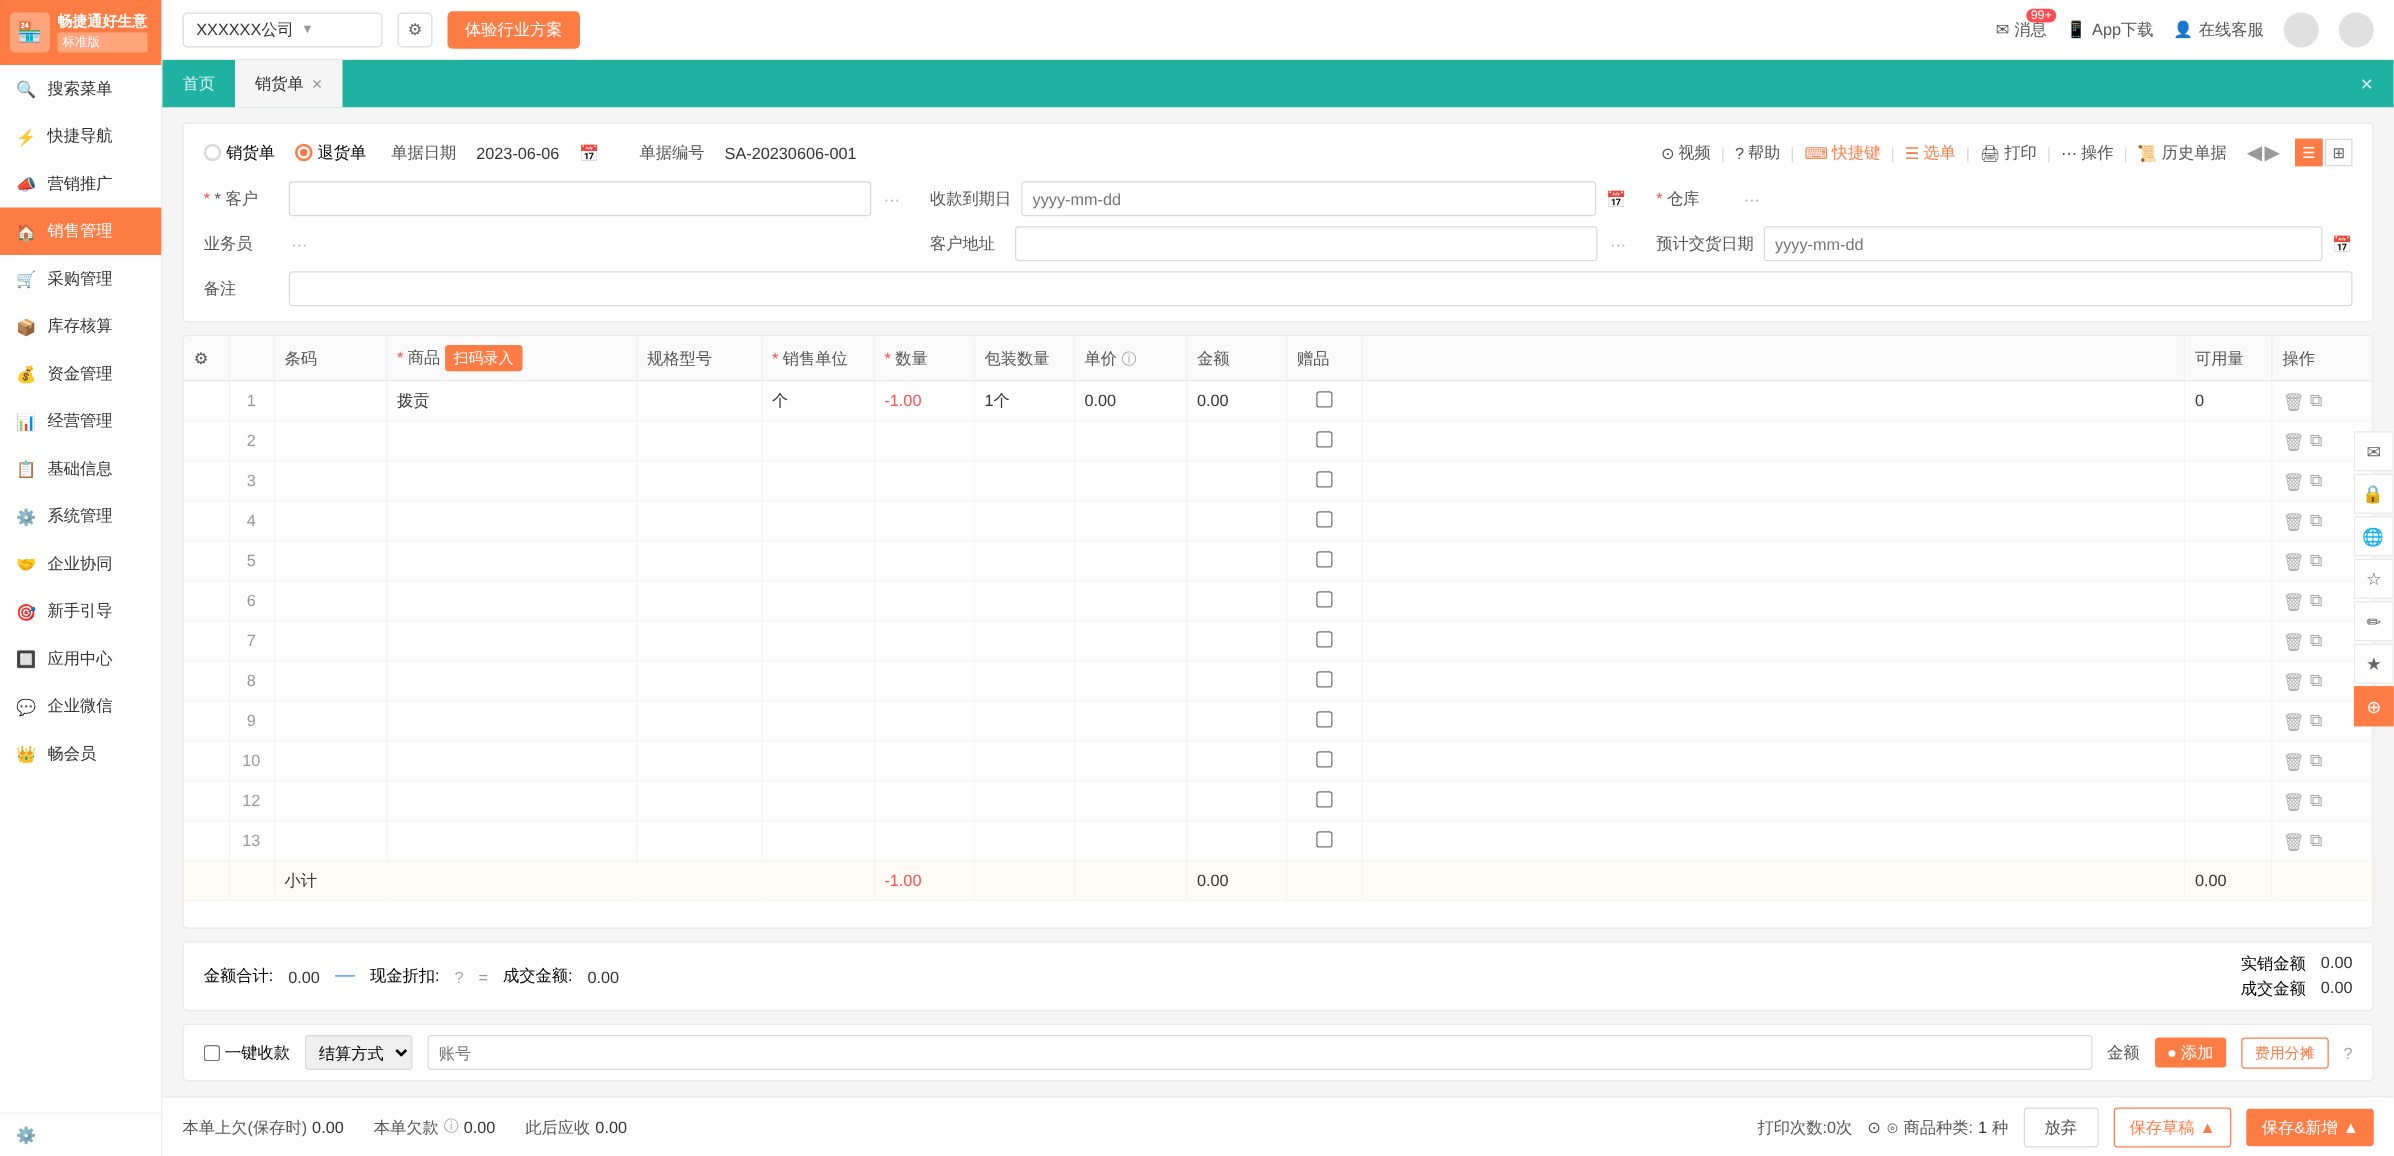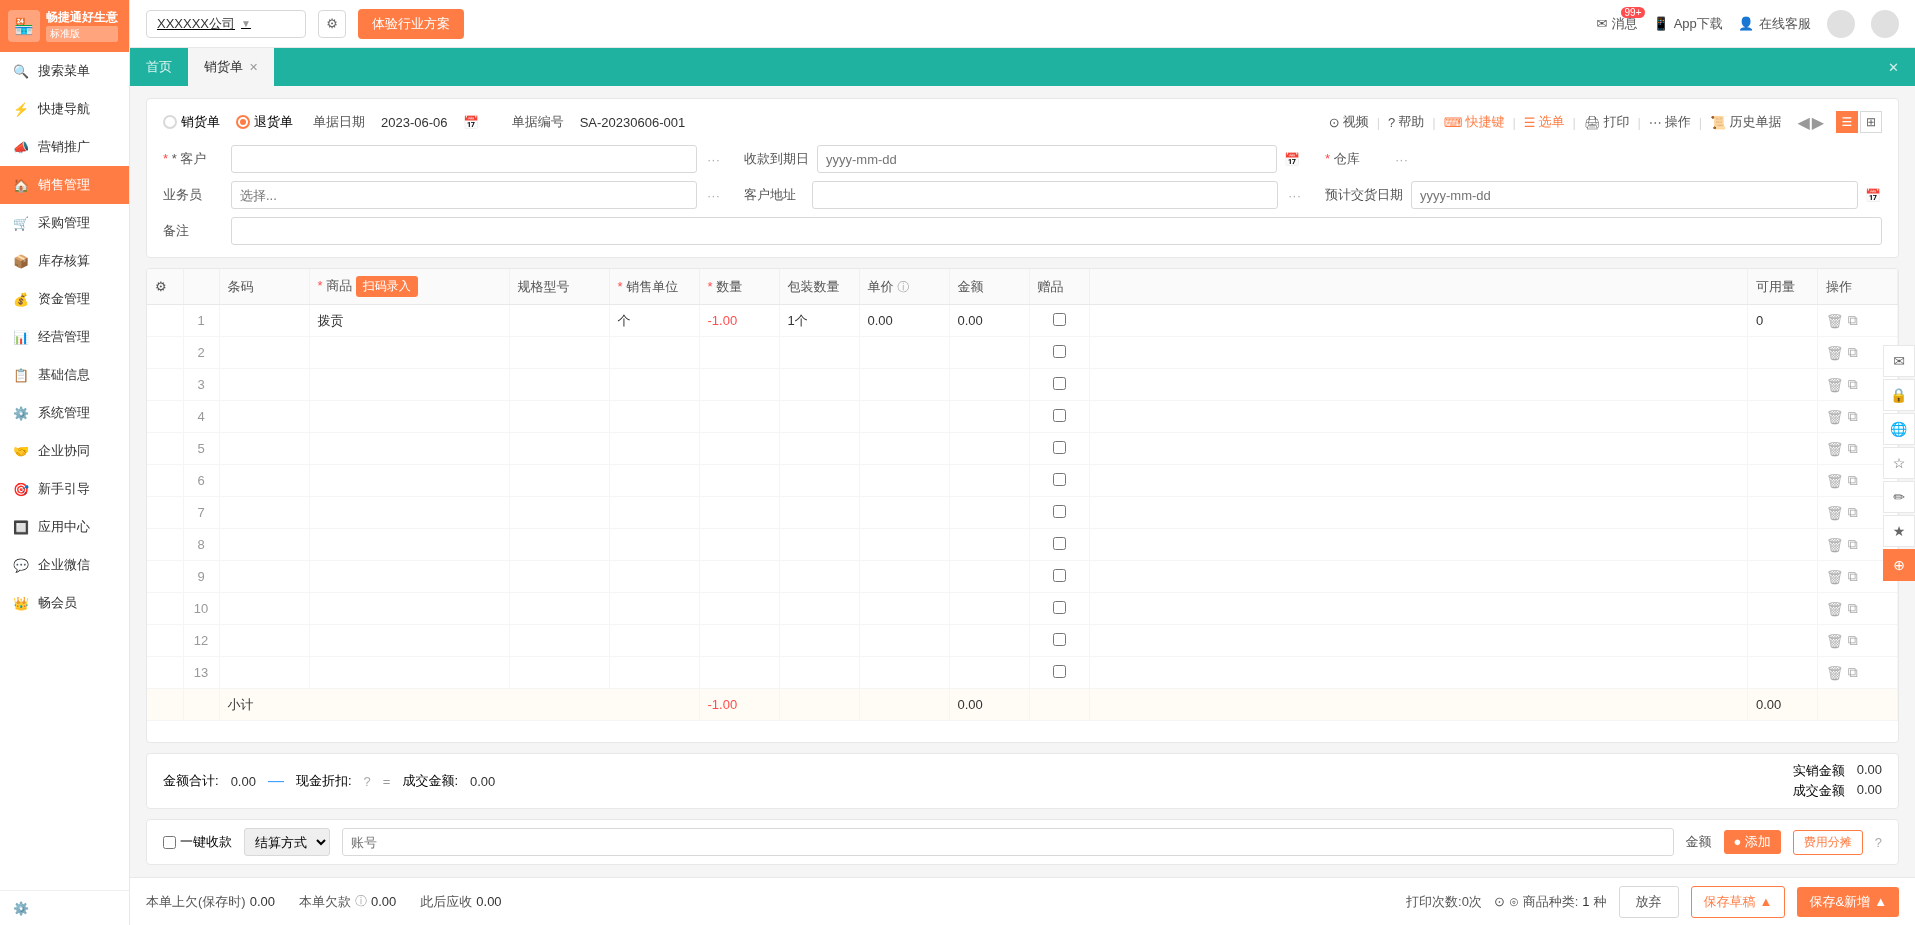--- a/index.html
+++ b/index.html
@@ -14,21 +14,21 @@
     .sidebar-item.active { background: #ff7d45; color: #fff; }
     .sidebar-item .icon { width: 18px; height: 18px; display: flex; align-items: center; justify-content: center; flex-shrink: 0; }
     .sidebar-bottom { margin-top: auto; border-top: 1px solid #f0f0f0; }
     .sidebar-bottom .sidebar-item { padding: 8px 12px; }
 
     
     .main { flex: 1; display: flex; flex-direction: column; min-width: 0; }
 
     
     .topbar { height: 48px; background: #fff; border-bottom: 1px solid #e8e8e8; display: flex; align-items: center; padding: 0 16px; gap: 12px; flex-shrink: 0; }
-    .company-selector { display: flex; align-items: center; gap: 6px; padding: 4px 10px; border: 1px solid #d9d9d9; border-radius: 4px; cursor: pointer; min-width: 160px; text-decoration: underline; }
+    .company-selector { display: flex; align-items: center; gap: 6px; padding: 4px 10px; border: 1px solid #d9d9d9; border-radius: 4px; cursor: pointer; min-width: 160px; }
     .company-name { color: #333; }
     .chevron-down { color: #999; font-size: 10px; }
     .gear-btn { width: 28px; height: 28px; border: 1px solid #d9d9d9; border-radius: 4px; display: flex; align-items: center; justify-content: center; cursor: pointer; color: #666; }
     .trial-btn { background: #ff7d45; color: #fff; border: none; padding: 6px 14px; border-radius: 4px; cursor: pointer; font-size: 13px; }
     .topbar-right { margin-left: auto; display: flex; align-items: center; gap: 16px; }
     .topbar-icon-item { display: flex; align-items: center; gap: 4px; cursor: pointer; color: #555; position: relative; }
     .badge { position: absolute; top: -8px; right: -8px; background: #ff4d4f; color: #fff; font-size: 10px; padding: 0 4px; border-radius: 8px; min-width: 18px; text-align: right; }
     .avatar { width: 28px; height: 28px; border-radius: 50%; background: #e0e0e0; }
 
     
@@ -292,21 +292,20 @@
           <span class="calendar-icon">📅</span>
         </div>
         <div class="form-row" style="position:relative;">
           <span class="form-label"><span class="required">*</span> 仓库</span>
           <span class="dots-btn">···</span>
 
         </div>
 
         <div class="form-row">
           <span class="form-label">业务员</span>
-          <input class="form-input placeholder" style="flex: 1 1 0%;" placeholder="选择...">
           <span class="dots-btn">···</span>
         </div>
         <div class="form-row">
           <span class="form-label">客户地址</span>
           <input class="form-input" style="flex: 1 1 0%;">
           <span class="dots-btn">···</span>
         </div>
         <div class="form-row">
           <span class="form-label">预计交货日期</span>
           <input class="form-input placeholder" style="flex: 1 1 0%;" placeholder="yyyy-mm-dd">

